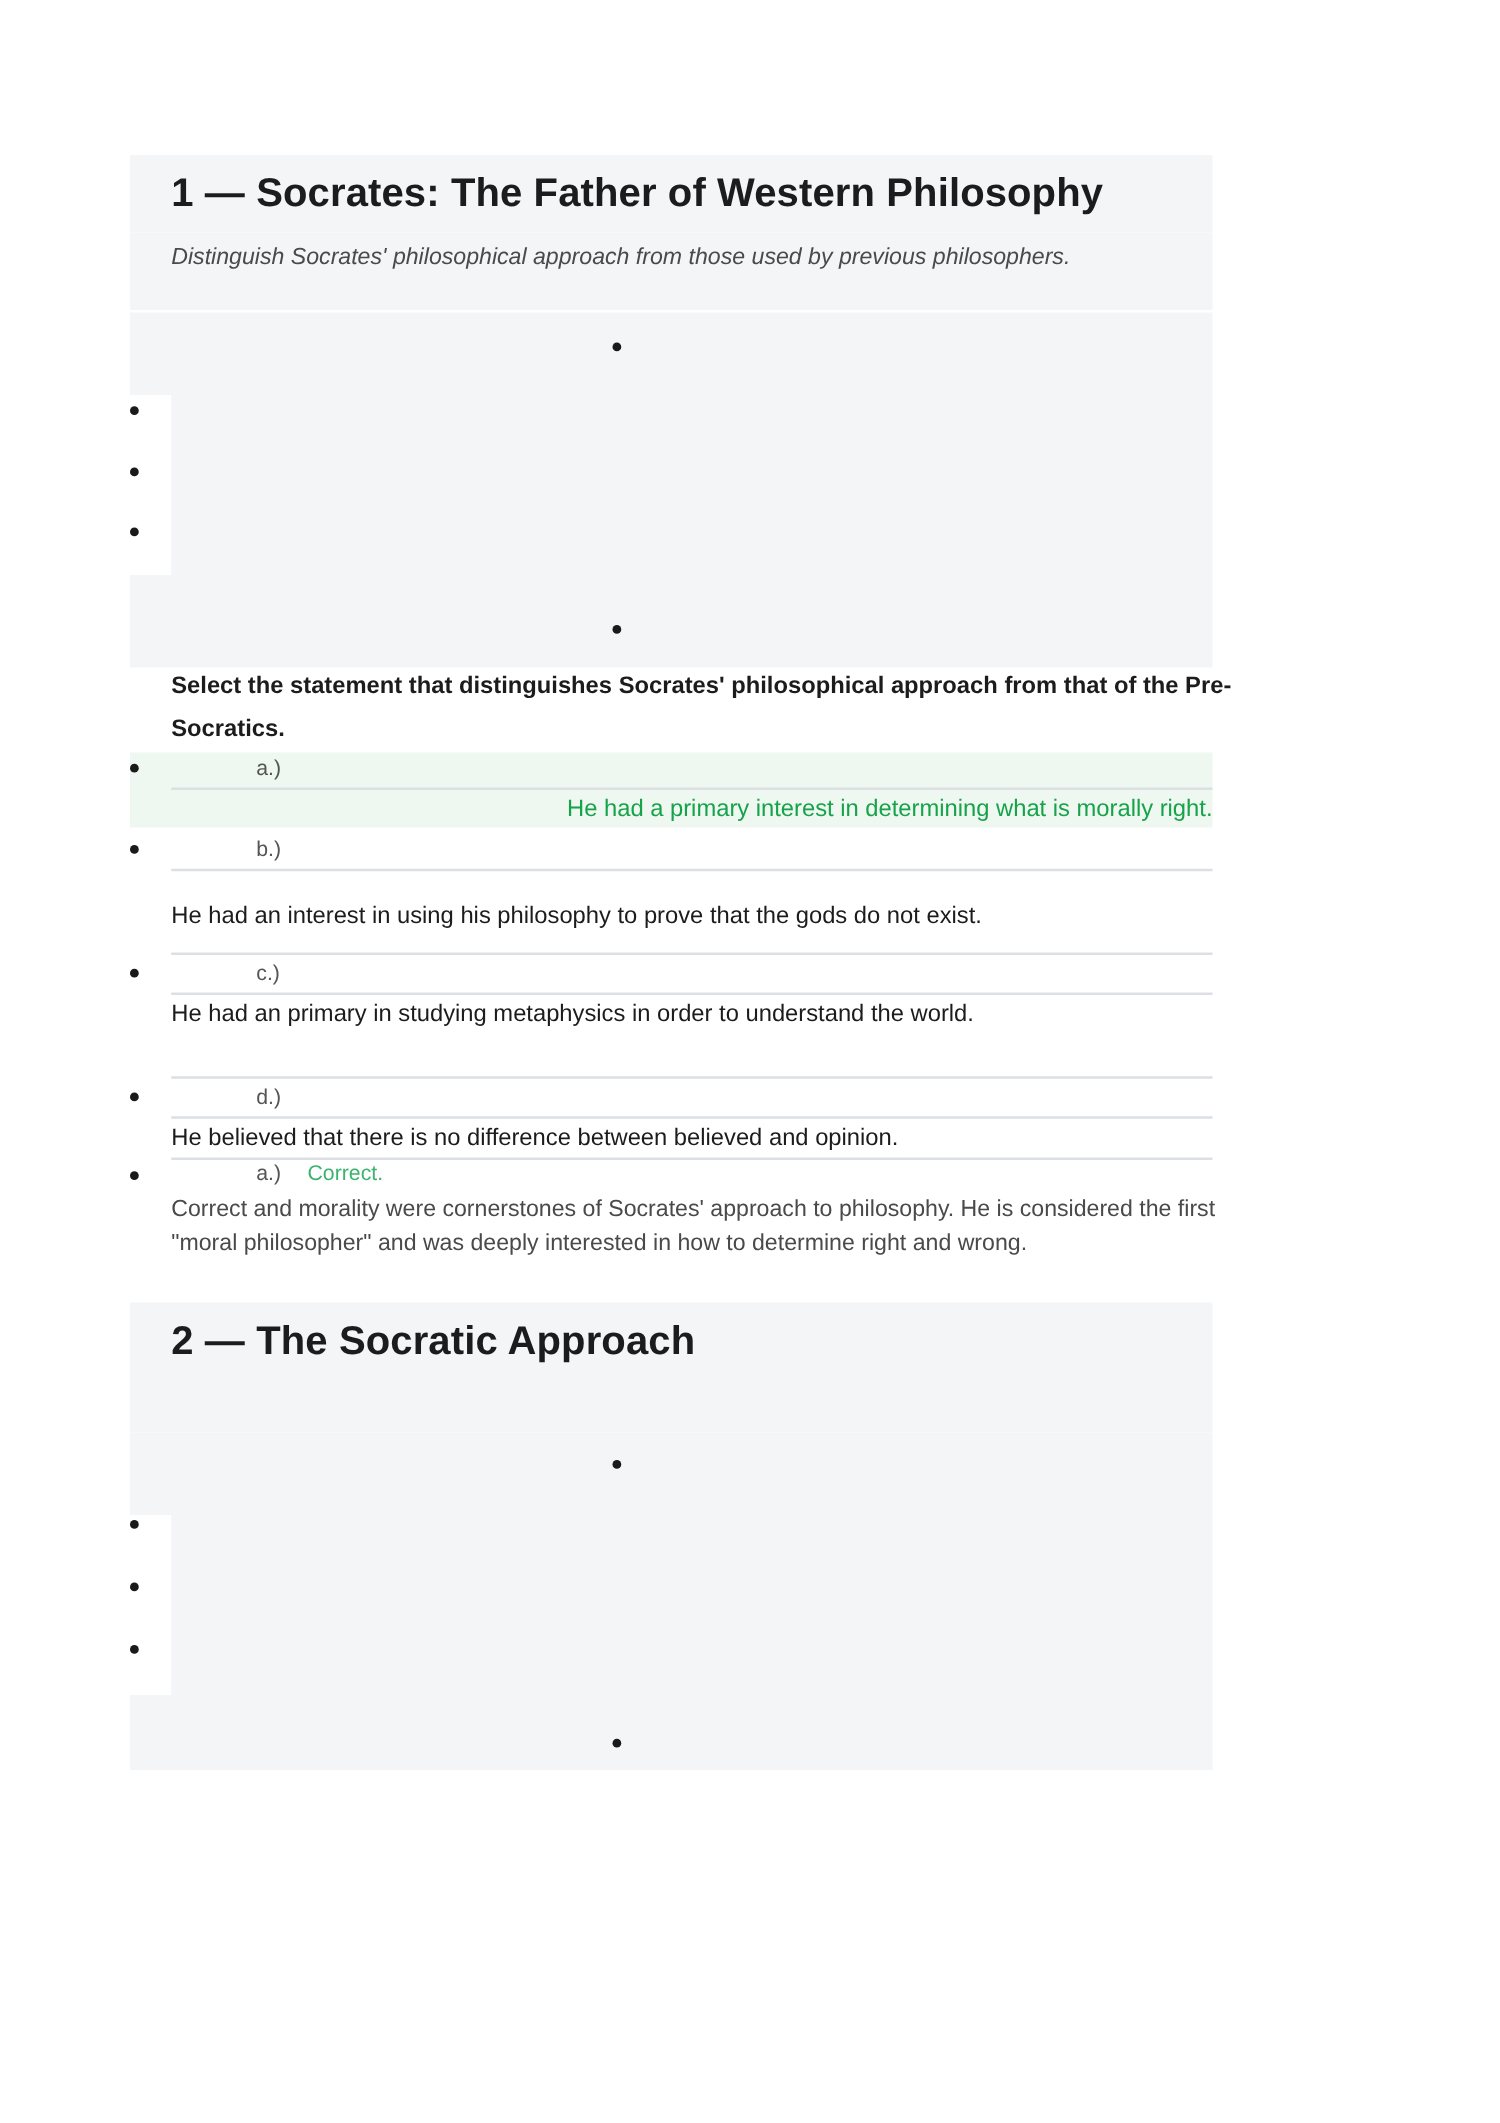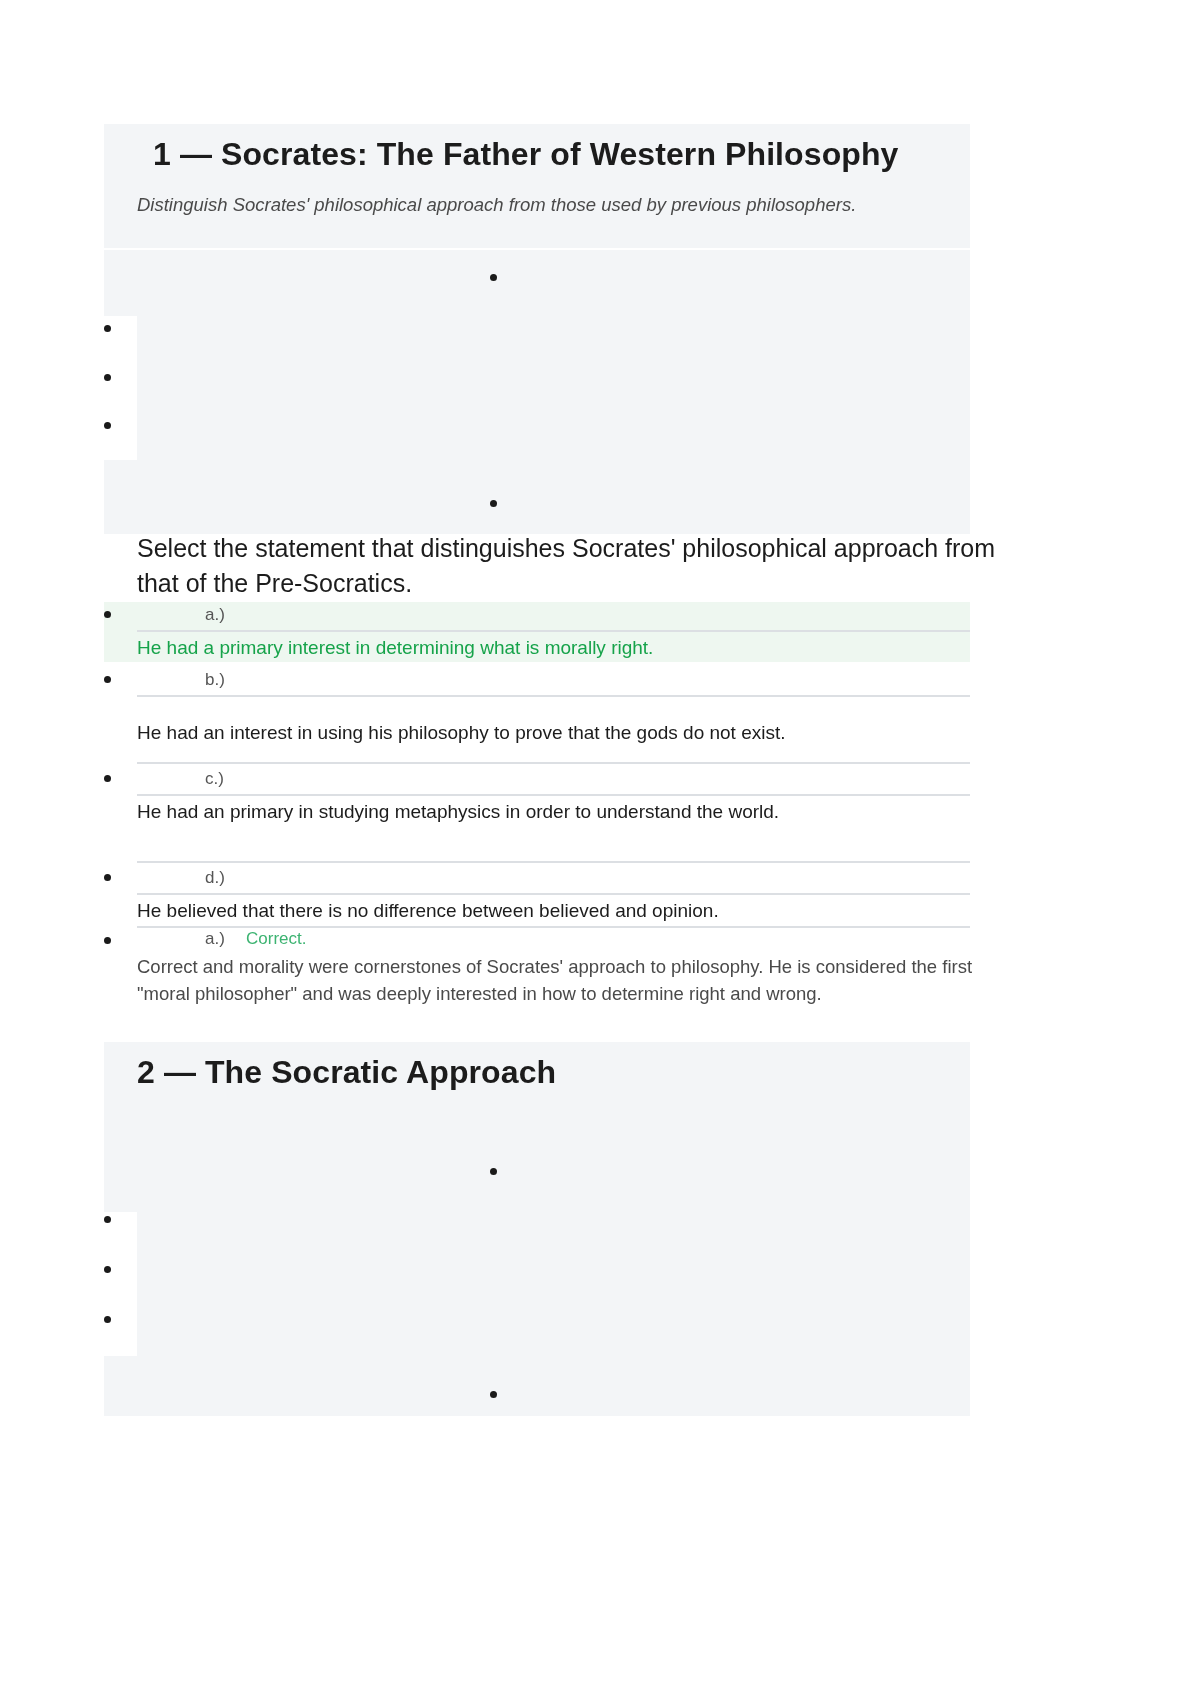--- a/index.html
+++ b/index.html
@@ -49,22 +49,22 @@
   .bullet-dot {
     position: absolute;
     width: 7px;
     height: 7px;
     border-radius: 50%;
     background: #1a1a1a;
   }
 
   
   .prompt {
-    font-size: 25px;
-    font-weight: normal;
+    font-size: 19px;
+    font-weight: bold;
     line-height: 35px;
     color: #1c1c1c;
     margin: 0;
     padding-left: 33px;
   }
 
   
   .opt-label-row {
     position: relative;
     height: 33px;
@@ -86,20 +86,21 @@
   }
   .opt-text {
     font-size: 19px;
     line-height: 32px;
     color: #1c1c1c;
     padding-left: 33px;
     margin: 0;
   }
   .opt-text.correct {
     color: #16a34a;
+    text-align: right;
   }
   .option-block.highlight {
     background: #eef7f0;
   }
   .list-dot {
     position: absolute;
     left: 0px;
     width: 7px;
     height: 7px;
     border-radius: 50%;
@@ -126,21 +127,21 @@
     margin: 0;
     padding-left: 33px;
   }
 </style>
 </head>
 <body>
 
 <div class="page">
 
   <div class="shade" style="position:absolute; left:104px; top:124px; width:866px; height:62px;"></div>
-  <h1 class="section-title" style="position:absolute; left:120px; top:132px; width:866px;">1 — Socrates: The Father of Western Philosophy</h1>
+  <h1 class="section-title" style="position:absolute; left:104px; top:132px; width:866px;">1 — Socrates: The Father of Western Philosophy</h1>
 
   <div class="shade" style="position:absolute; left:104px; top:186px; width:866px; height:62px;"></div>
   <p class="objective" style="position:absolute; left:104px; top:190px; width:740px;font-style:italic;">Distinguish Socrates' philosophical approach from those used by previous philosophers.</p>
 
   <div class="shade" style="position:absolute; left:104px; top:250px; width:866px; height:66px;"></div>
   <div class="bullet-dot" style="left:490px; top:274px;"></div>
 
   <div class="shade" style="position:absolute; left:137px; top:316px; width:833px; height:48px;"></div>
   <div class="bullet-dot" style="left:104px; top:325px;"></div>
 

